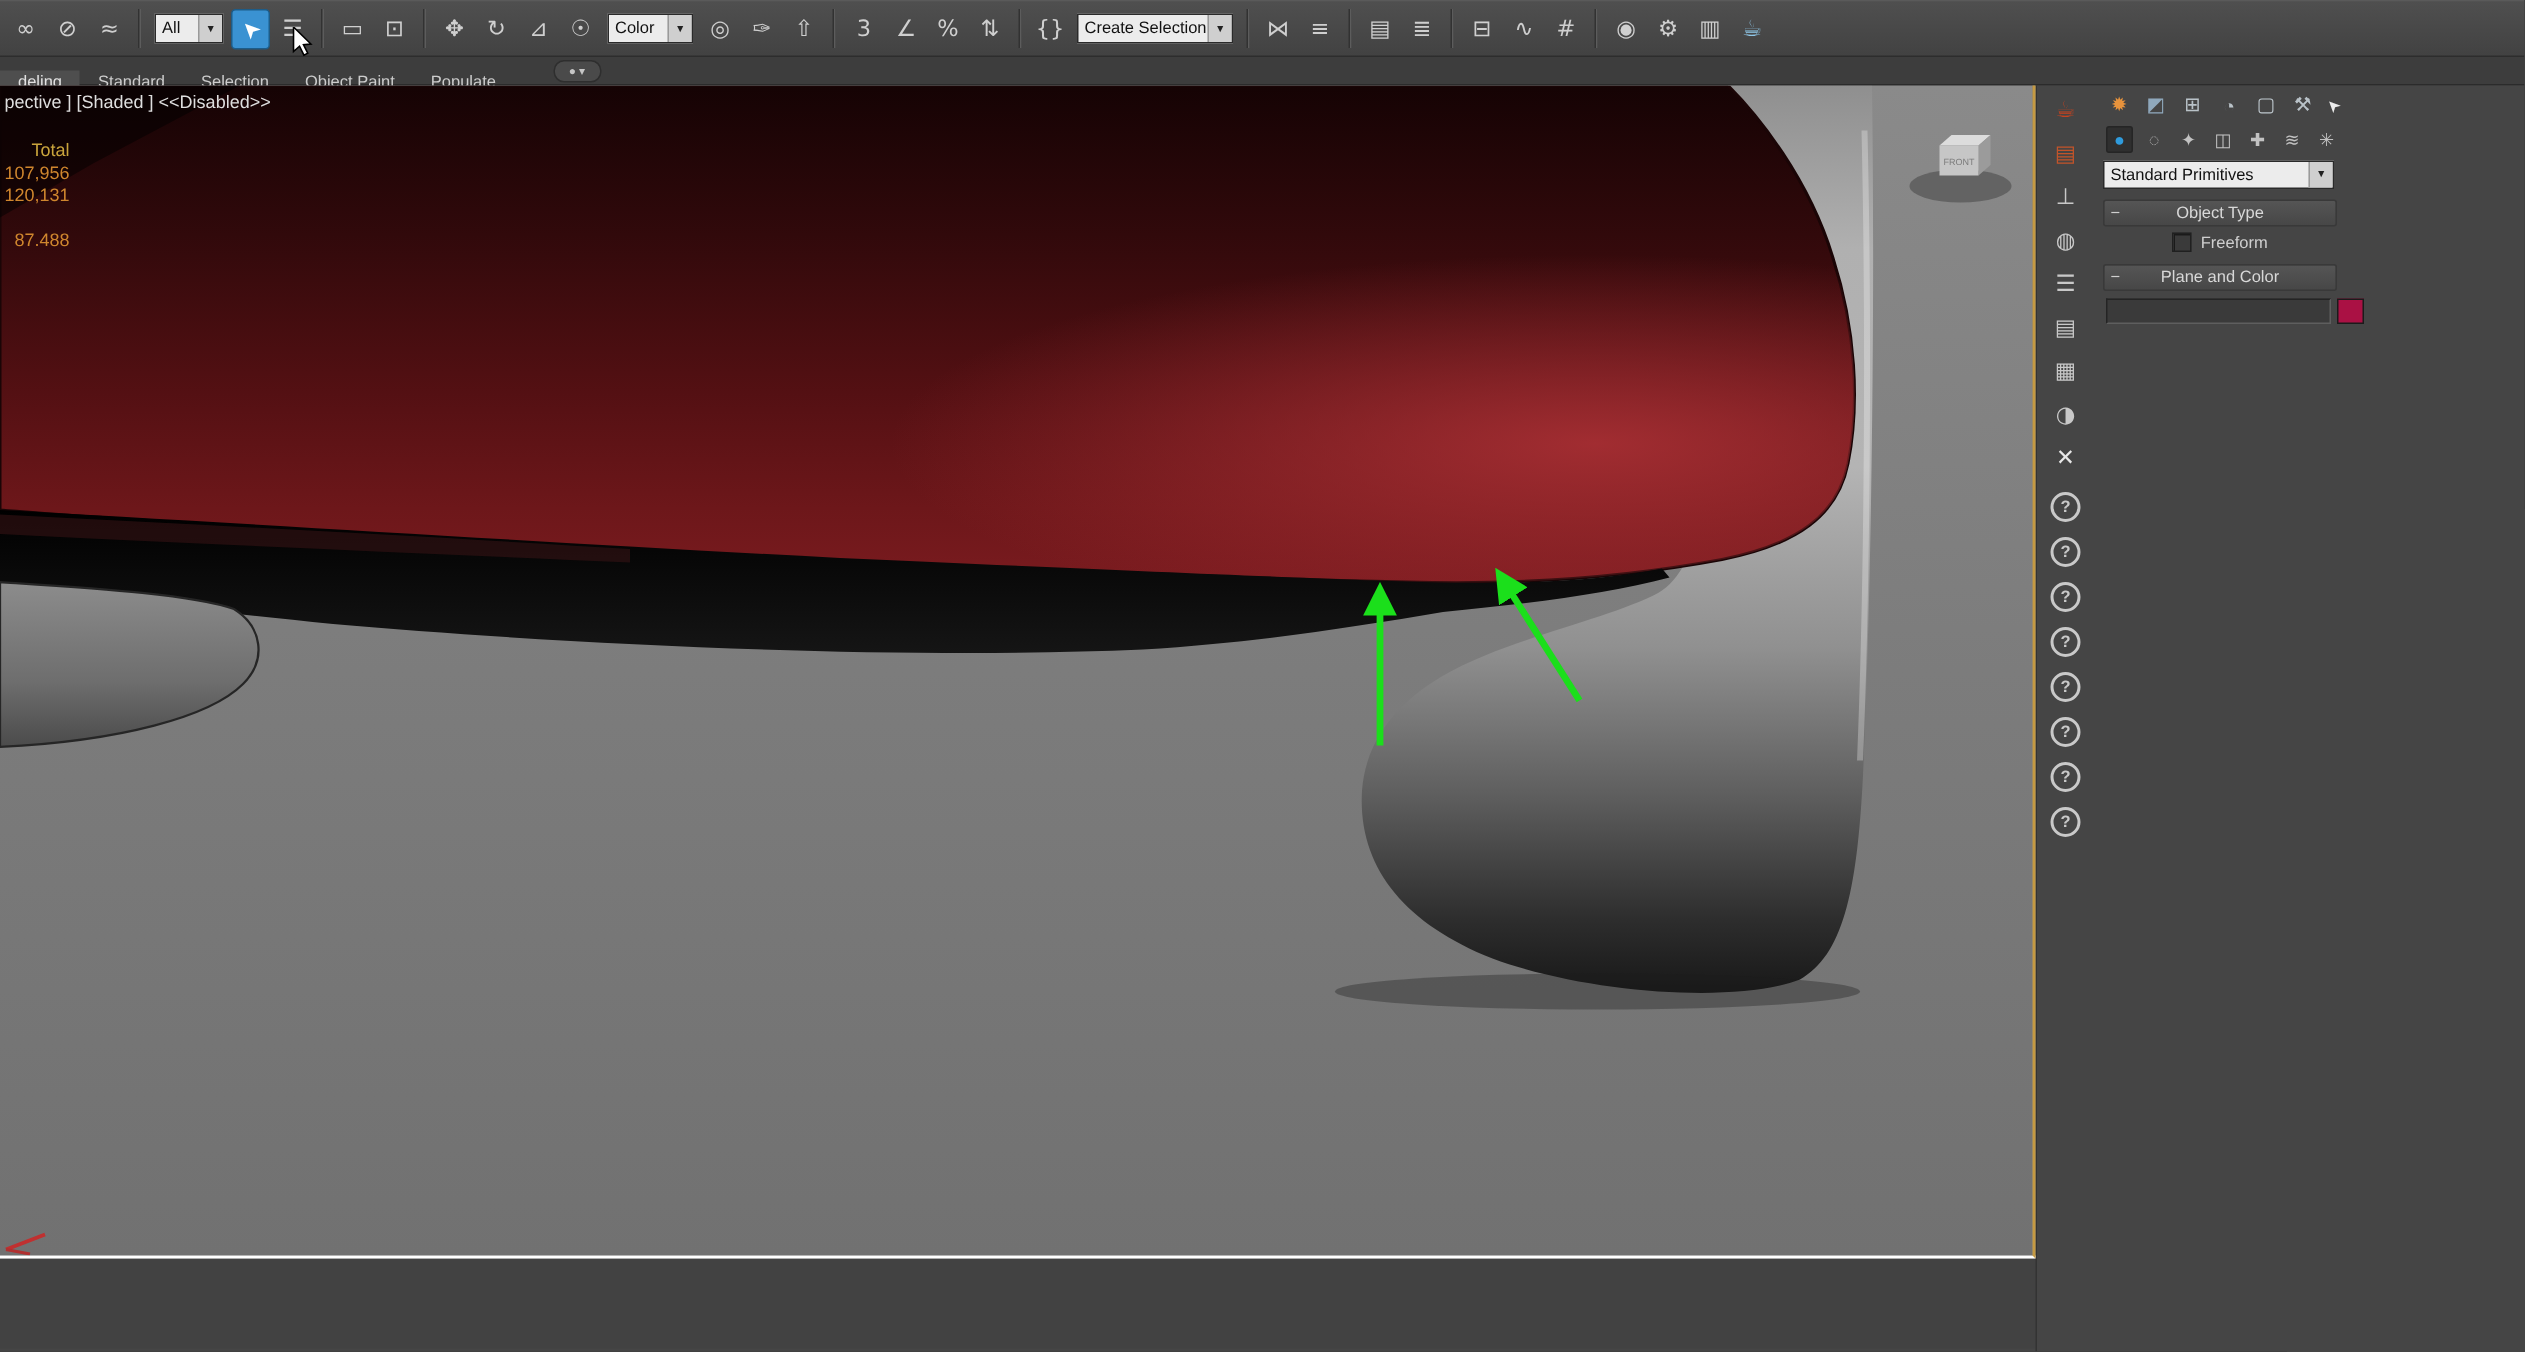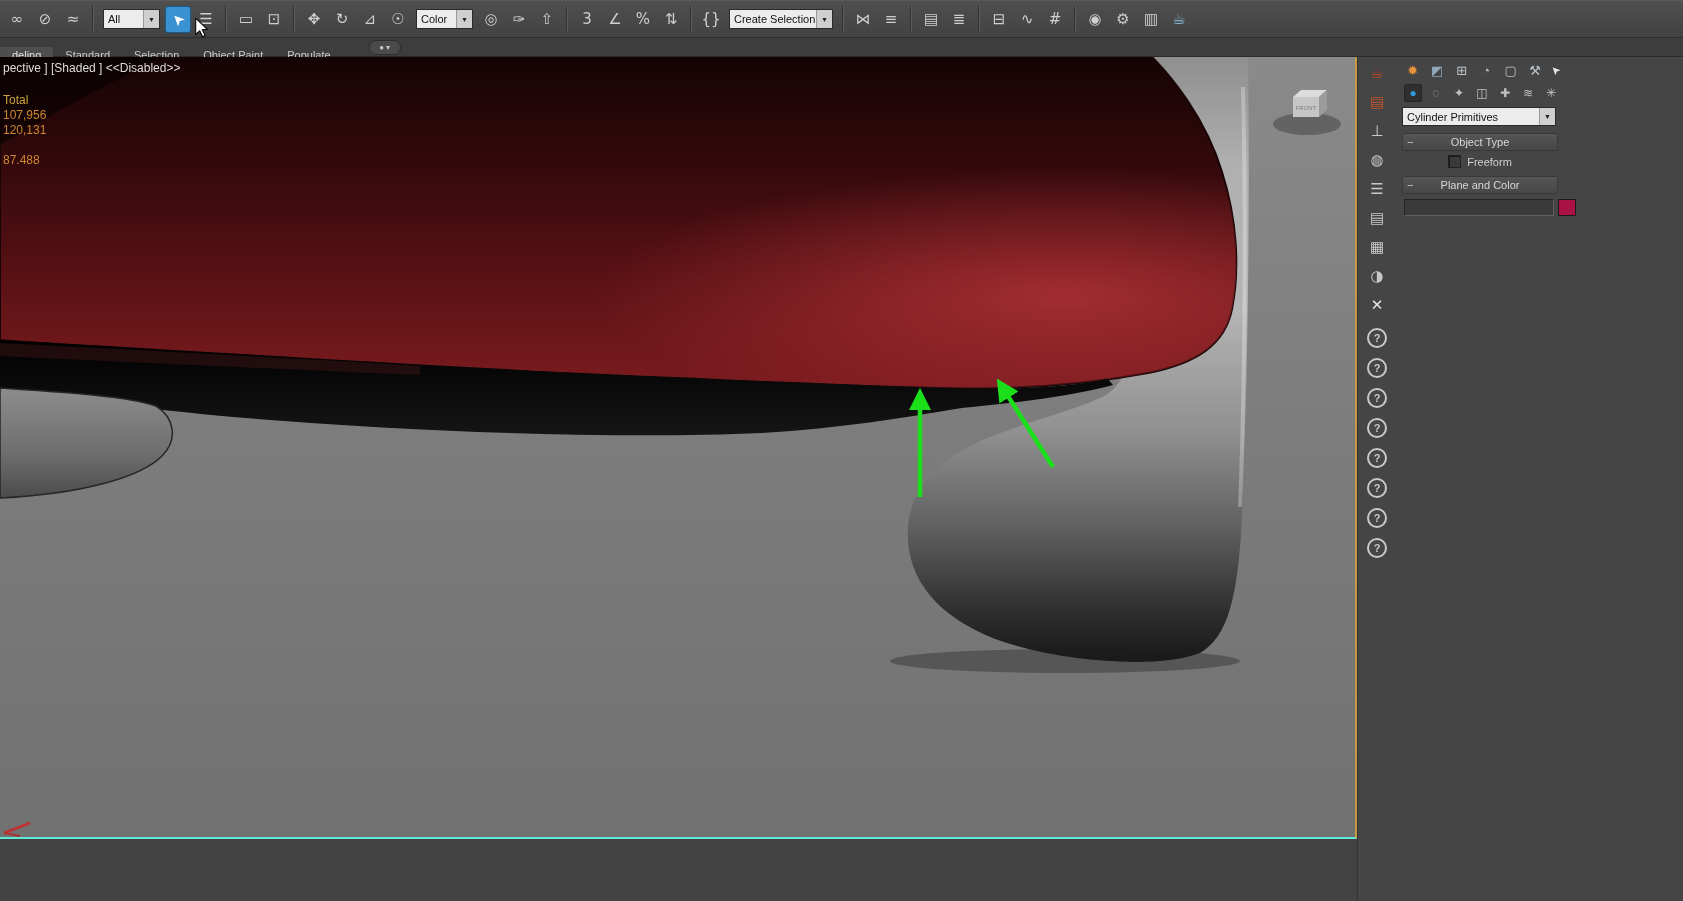--- a/index.html
+++ b/index.html
@@ -28,25 +28,25 @@
     display:flex;align-items:center;padding-left:0;box-sizing:border-box;}
   .rtab{padding:2px 12px;font-size:11px;color:#cdcdcd;flex:0 0 auto;}
   .rtab.active{background:#4e4e4e;color:#e2e2e2;}
   .ribbon-opt{margin-left:26px;width:30px;height:13px;background:#4a4a4a;border:1px solid #2e2e2e;
     border-radius:7px;color:#c6c6c6;font-size:8px;display:flex;align-items:center;justify-content:center;gap:2px;}
 
   
   .workspace{display:flex;height:844px;}
   .vp-col{width:1357px;flex:0 0 auto;display:flex;flex-direction:column;}
   .viewport{position:relative;width:1357px;height:782px;background:#7d7d7d;box-sizing:border-box;
-    border-bottom:2px solid #5eead4;border-right:2px solid #c59a42;overflow:hidden;}
+    border-bottom:2px solid #ffffff;border-right:2px solid #c59a42;overflow:hidden;}
   .scene{position:absolute;left:0;top:0;}
   .vp-label{position:absolute;left:3px;top:4px;font-size:12px;color:#dedede;z-index:5;}
   .vp-stats{position:absolute;left:3px;top:36px;font-size:12px;z-index:5;color:#cf862e;}
-  .vp-stats div{height:15px;line-height:15px;}
+  .vp-stats div{height:15px;line-height:15px;text-align:right;}
   .vp-stats .total{color:#c9a43c;}
   .bottom-strip{height:60px;background:#424242;}
 
   
   .side-strip{width:39px;flex:0 0 auto;background:#454545;border-left:1px solid #333;
     display:flex;flex-direction:column;align-items:center;padding-top:5px;box-sizing:border-box;}
   .side-icon{width:24px;height:22px;margin-bottom:7px;display:flex;align-items:center;justify-content:center;font-size:15px;}
   .help-circle{width:16px;height:16px;margin:5px 0;border:2px solid #c9c9c9;border-radius:50%;
     color:#c9c9c9;font-size:11px;font-weight:bold;display:flex;align-items:center;justify-content:center;}
 
@@ -90,21 +90,21 @@
       <div class="tbtn">
         <span class="glyph">∞</span>
       </div>
       <div class="tbtn">
         <span class="glyph">⊘</span>
       </div>
       <div class="tbtn">
         <span class="glyph">≈</span>
       </div>
       <div class="sep"></div>
-      <div class="combo" style="width: 57px;">
+      <div class="combo" style="width: 46px;">
         <span class="val">All</span>
         <span class="arrow">▼</span>
       </div>
       <div class="tbtn active">
         <span class="glyph rot">➤</span>
       </div>
       <div class="tbtn">
         <span class="glyph">☰</span>
       </div>
       <div class="sep"></div>
@@ -365,21 +365,21 @@
             <div class="psub active" style="color: rgb(47, 155, 220);">●</div>
             <div class="psub">◌</div>
             <div class="psub">✦</div>
             <div class="psub">◫</div>
             <div class="psub">✚</div>
             <div class="psub">≋</div>
             <div class="psub">✳</div>
           </div>
 
         <div class="combo pcombo">
-          <span class="val">Cylinder Primitives</span>
+          <span class="val">Standard Primitives</span>
           <span class="arrow">▼</span>
         </div>
 
         <div class="rollout">
           <div class="rollout-header">
             <span class="minus">−</span>
             <span>Object Type</span>
           </div>
           <div class="autogrid-row">
             <span class="checkbox"></span>

